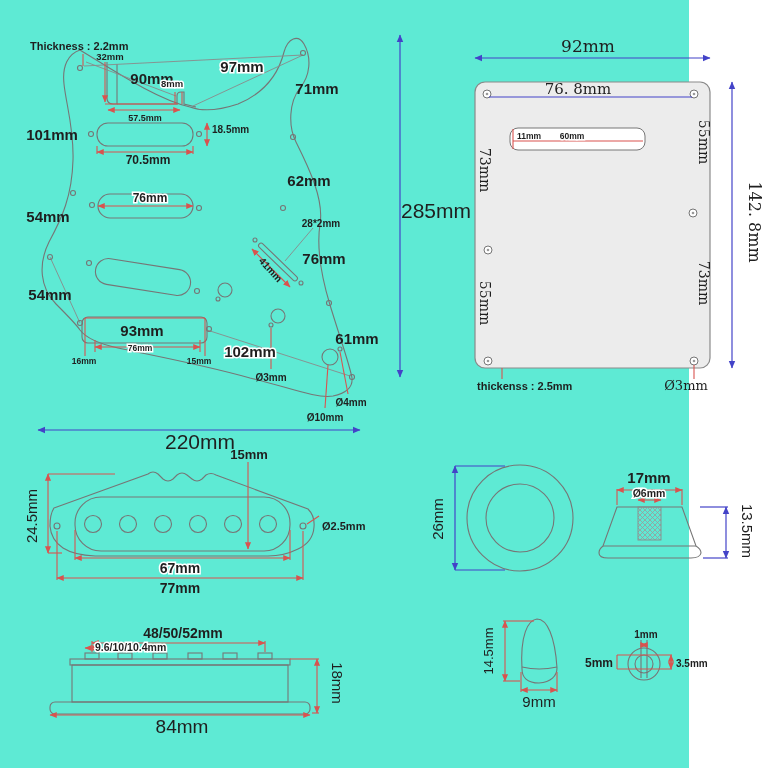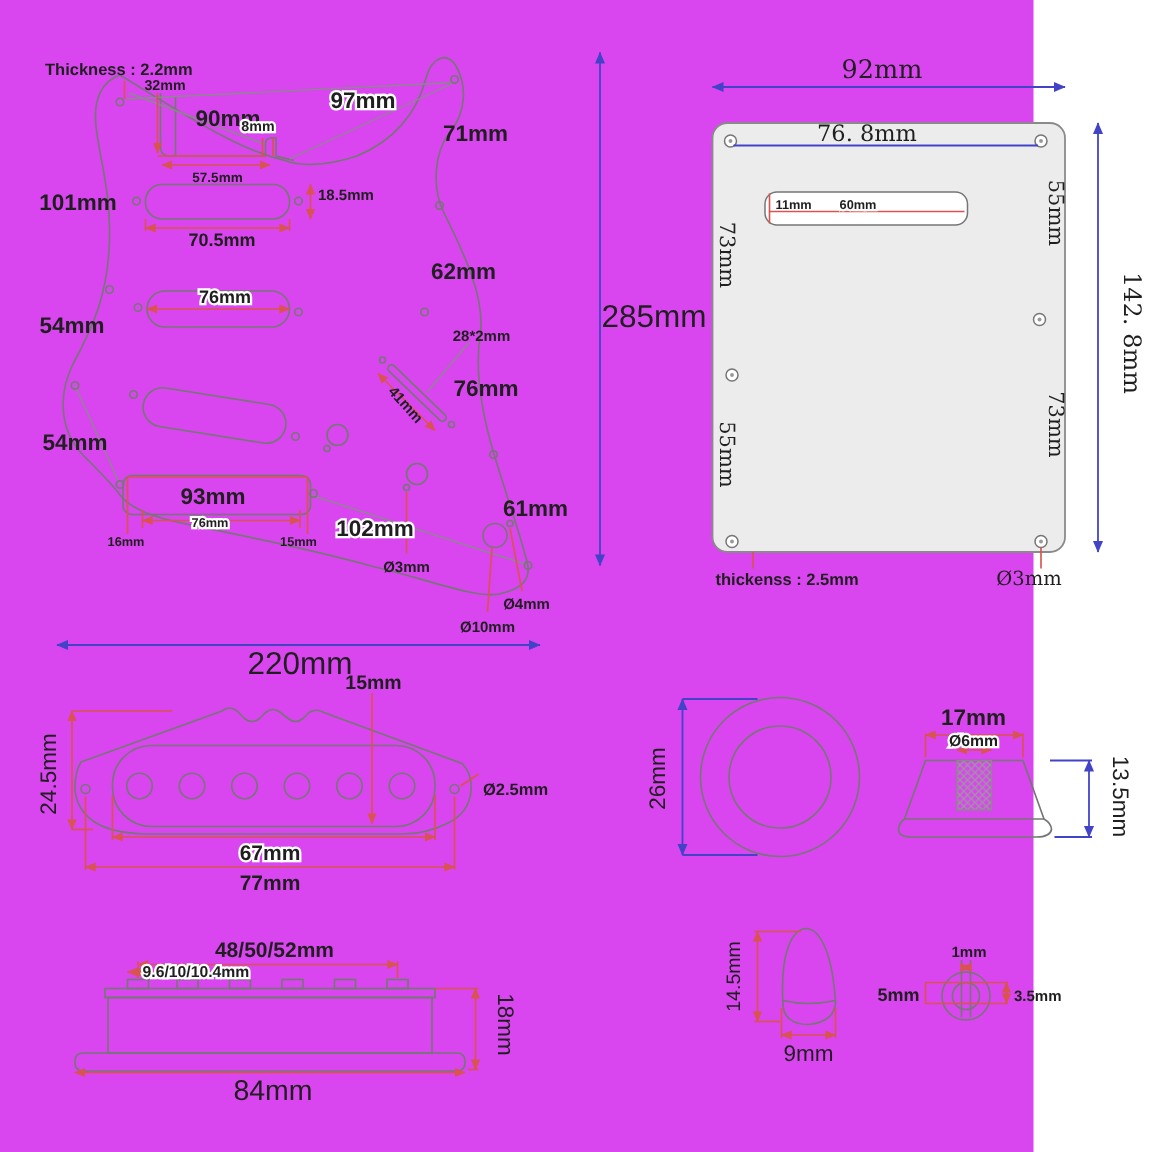--- a/index.html
+++ b/index.html
@@ -1,16 +1,16 @@
 <!DOCTYPE html>
 <html><head>
 <meta charset="utf-8">
 <style>
   html,body{margin:0;padding:0;background:#fff;width:768px;height:768px;overflow:hidden;}
-  #stage{width:689px;height:768px;position:relative;background:#d946ef;}
+  #stage{width:689px;height:768px;position:relative;background:#5eead4;}
   svg{position:absolute;top:0;left:0;}
   text{font-family:"Liberation Sans",sans-serif;fill:#1f1f1f;}
   .ln{stroke:#767676;stroke-width:1.1;fill:none;}
   .lnthin{stroke:#8a8a8a;stroke-width:0.9;fill:none;}
   .red{stroke:#d9534f;stroke-width:1.1;fill:none;}
   .blu{stroke:#4343c8;stroke-width:1.2;fill:none;}
   .dimtxt{font-weight:600;}
   .halo{paint-order:stroke;stroke:#ffffff;stroke-width:3px;}
   .serif{font-family:"DejaVu Serif","Liberation Serif",serif;font-weight:500;}
   .plate{fill:#ececec;stroke:#8a8a8a;stroke-width:1.2;}

